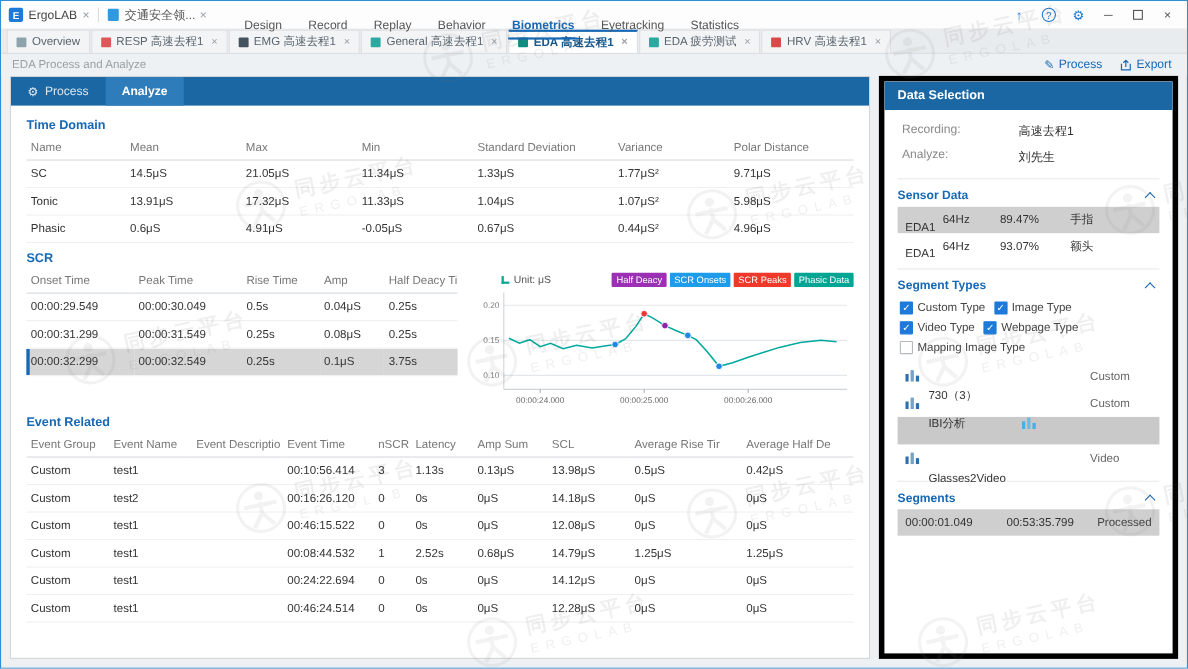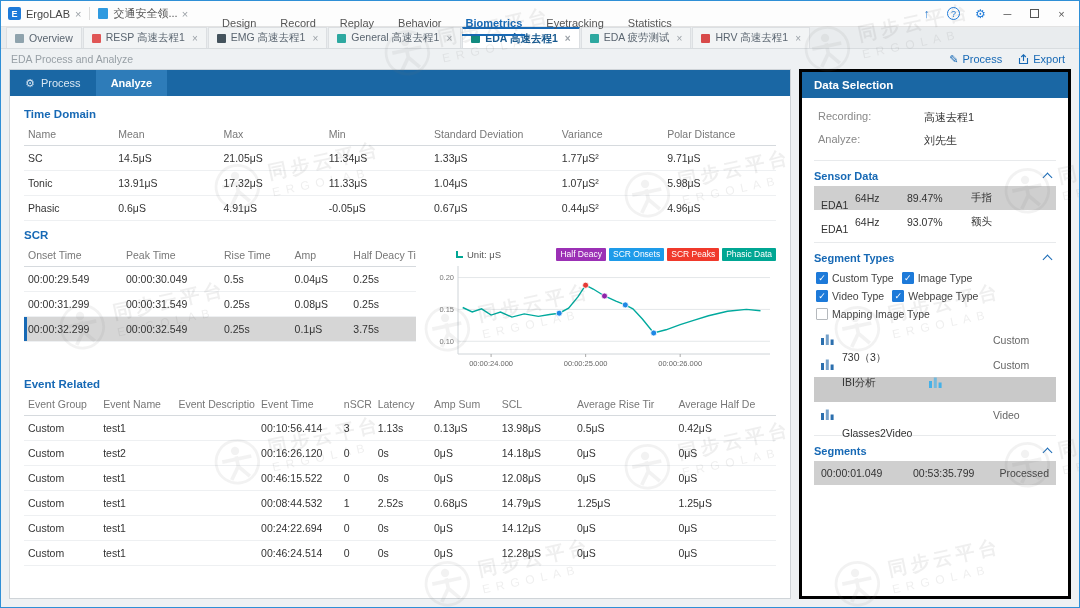--- a/index.html
+++ b/index.html
@@ -36,21 +36,21 @@
 
   
   .subheader { height:20px; display:flex; align-items:center; justify-content:space-between; padding:0 14px 0 10px; background:#eef1f3; }
   .crumb { color:#98a0a6; font-size:10.5px; }
   .sub-actions { display:flex; gap:16px; }
   .sub-btn { color:#1769b5; display:flex; align-items:center; gap:4px; font-size:11px; cursor:default; }
 
   
   .main { position:absolute; top:68px; left:0; right:0; bottom:0; display:flex; padding:0 8px 8px; gap:8px; }
   .left-panel { flex:1; background:#fff; border:1px solid #cfd4d8; display:flex; flex-direction:column; overflow:hidden; }
-  .right-panel { width:272px; flex:none; background:#fff; border:3px solid #000000; display:flex; flex-direction:column; overflow:hidden; }
+  .right-panel { width:272px; flex:none; background:#fff; border:5px solid #000000; display:flex; flex-direction:column; overflow:hidden; }
   .panel-header { height:26px; background:#1a67a4; color:#fff; display:flex; align-items:center; flex:none; }
   .right-panel .panel-header { padding-left:12px; font-weight:bold; font-size:11.5px; }
   .lp-tab { height:26px; display:flex; align-items:center; padding:0 15px; color:#d9e7f3; gap:6px; cursor:default; }
   .lp-tab.active { background:#2e7cb9; color:#fff; font-weight:bold; }
   .lp-gear { font-size:11px; }
   .lp-body { flex:1; padding:4px 14px 8px; overflow:hidden; position:relative; }
   .lp-body h3 { color:#1769b5; font-size:11.5px; margin:8px 0 3px; font-weight:bold; }
 
   table { width:100%; border-collapse:collapse; table-layout:fixed; }
   th { text-align:left; color:#777; font-weight:normal; font-size:10.5px; padding:5px 4px; border-bottom:1px solid #d6dade; white-space:nowrap; overflow:hidden; }

